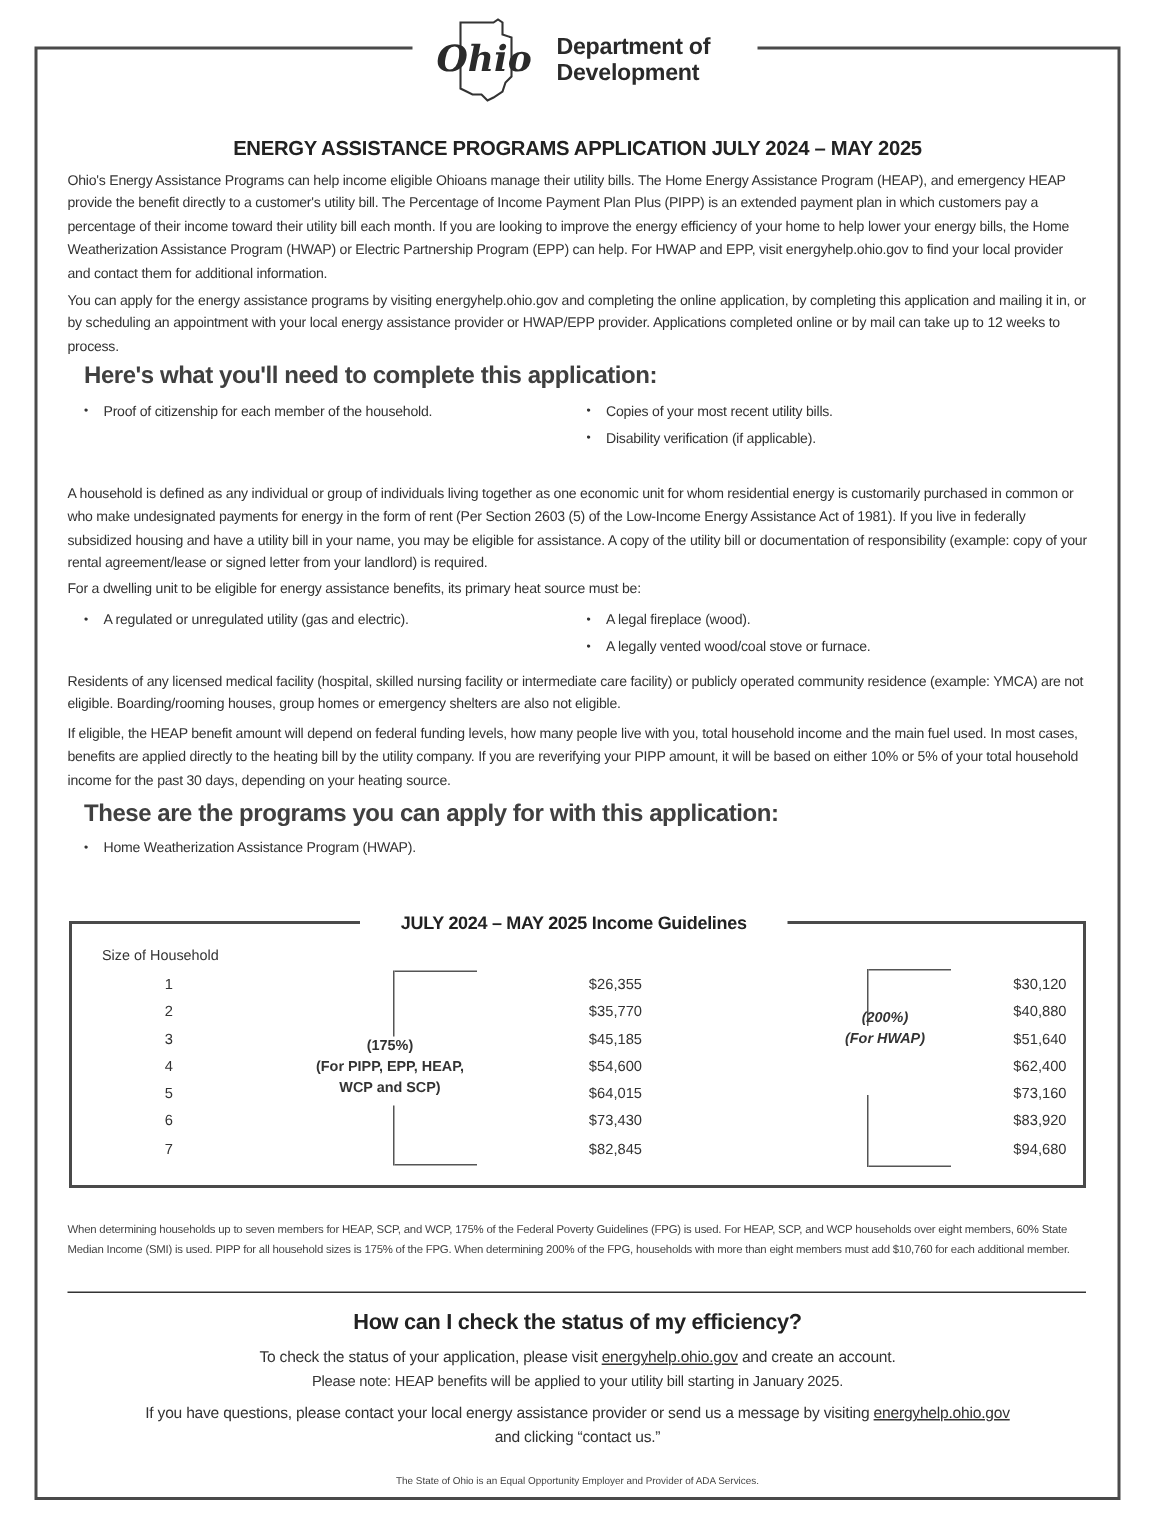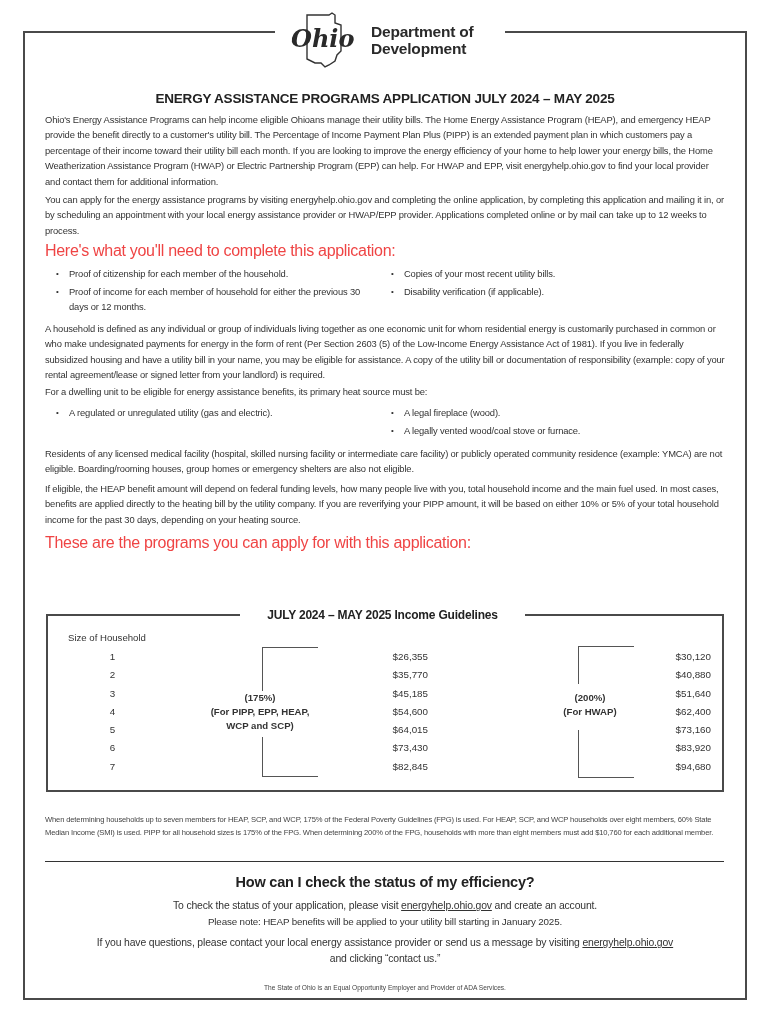--- a/index.html
+++ b/index.html
@@ -21,21 +21,21 @@
     .main-title {
       position: absolute; left: 30px; top: 91px; width: 710px; text-align: center;
       font-weight: bold; font-size: 13.5px; color: #222; letter-spacing: -0.2px;
     }
 
     .para {
       position: absolute; left: 45px; width: 680px;
       font-size: 9.4px; line-height: 15.4px; color: #333; letter-spacing: -0.15px;
     }
     .h2 {
-      position: absolute; left: 45px; font-weight: normal; font-size: 16px; color: #ef4444; letter-spacing: -0.3px;
+      position: absolute; left: 56px; font-weight: bold; font-size: 16px; color: #404040; letter-spacing: -0.3px;
     }
     .bullets {
       position: absolute; left: 56px; width: 670px;
       display: grid; grid-template-columns: 335px 335px; column-gap: 0;
       font-size: 9.4px; line-height: 15.5px; color: #333; letter-spacing: -0.15px;
     }
     .bullets .b { position: relative; padding-left: 13px; }
     .bullets .b::before { content: "\2022"; position: absolute; left: 0; top: 0; font-size: 8px; }
 
     .inc-box {
@@ -89,21 +89,20 @@
 
 <div class="main-title">ENERGY ASSISTANCE PROGRAMS APPLICATION JULY 2024 – MAY 2025</div>
 
 <div class="para" style="top:112px;">Ohio's Energy Assistance Programs can help income eligible Ohioans manage their utility bills. The Home Energy Assistance Program (HEAP), and emergency HEAP provide the benefit directly to a customer's utility bill. The Percentage of Income Payment Plan Plus (PIPP) is an extended payment plan in which customers pay a percentage of their income toward their utility bill each month. If you are looking to improve the energy efficiency of your home to help lower your energy bills, the Home Weatherization Assistance Program (HWAP) or Electric Partnership Program (EPP) can help. For HWAP and EPP, visit energyhelp.ohio.gov to find your local provider and contact them for additional information.</div>
 <div class="para" style="top:192px;">You can apply for the energy assistance programs by visiting energyhelp.ohio.gov and completing the online application, by completing this application and mailing it in, or by scheduling an appointment with your local energy assistance provider or HWAP/EPP provider. Applications completed online or by mail can take up to 12 weeks to process.</div>
 
 <div class="h2" style="top:242px;">Here's what you'll need to complete this application:</div>
 <div class="bullets" style="top:266px;">
   <div>
     <div class="b">Proof of citizenship for each member of the household.</div>
-    <div class="b" style="margin-top:2px;padding-right:20px;">Proof of income for each member of household for either the previous 30 days or 12 months.</div>
   </div>
   <div>
     <div class="b">Copies of your most recent utility bills.</div>
     <div class="b" style="margin-top:2px;">Disability verification (if applicable).</div>
   </div>
 </div>
 
 <div class="para" style="top:321px;">A household is defined as any individual or group of individuals living together as one economic unit for whom residential energy is customarily purchased in common or who make undesignated payments for energy in the form of rent (Per Section 2603 (5) of the Low-Income Energy Assistance Act of 1981). If you live in federally subsidized housing and have a utility bill in your name, you may be eligible for assistance. A copy of the utility bill or documentation of responsibility (example: copy of your rental agreement/lease or signed letter from your landlord) is required.</div>
 <div class="para" style="top:384px;">For a dwelling unit to be eligible for energy assistance benefits, its primary heat source must be:</div>
 <div class="bullets" style="top:405px;">
@@ -114,20 +113,23 @@
     <div class="b">A legal fireplace (wood).</div>
     <div class="b" style="margin-top:2px;">A legally vented wood/coal stove or furnace.</div>
   </div>
 </div>
 
 <div class="para" style="top:446px;">Residents of any licensed medical facility (hospital, skilled nursing facility or intermediate care facility) or publicly operated community residence (example: YMCA) are not eligible. Boarding/rooming houses, group homes or emergency shelters are also not eligible.</div>
 <div class="para" style="top:481px;">If eligible, the HEAP benefit amount will depend on federal funding levels, how many people live with you, total household income and the main fuel used. In most cases, benefits are applied directly to the heating bill by the utility company. If you are reverifying your PIPP amount, it will be based on either 10% or 5% of your total household income for the past 30 days, depending on your heating source.</div>
 
 <div class="h2" style="top:534px;">These are the programs you can apply for with this application:</div>
 <div class="bullets" style="top:557px;">
+  <div>
+    <div class="b">Home Weatherization Assistance Program (HWAP).</div>
+  </div>
 </div>
 
 <div class="inc-box"></div>
 <div class="inc-title">JULY 2024 – MAY 2025 Income Guidelines</div>
 <div class="size-label">Size of Household</div>
 
 <div class="col col-size">
   <div>1</div>
   <div>2</div>
   <div>3</div>
@@ -158,21 +160,21 @@
   <div>$73,430</div>
   <div>$82,845</div>
 </div>
 
 <div class="bracket" style="left:578px; top:646px; height:38px;">
   <div class="t" style="top:0;"></div>
 </div>
 <div class="bracket" style="left:578px; top:730px; height:48px;">
   <div class="b2" style="bottom:0;"></div>
 </div>
-<div class="br-label" style="left:545px; top:691px; width:90px;">
+<div class="br-label" style="left:545px; top:672px; width:90px;font-style:italic;">
   <div>(200%)</div>
   <div>(For HWAP)</div>
 </div>
 
 <div class="col col-200">
   <div>$30,120</div>
   <div>$40,880</div>
   <div>$51,640</div>
   <div>$62,400</div>
   <div>$73,160</div>

